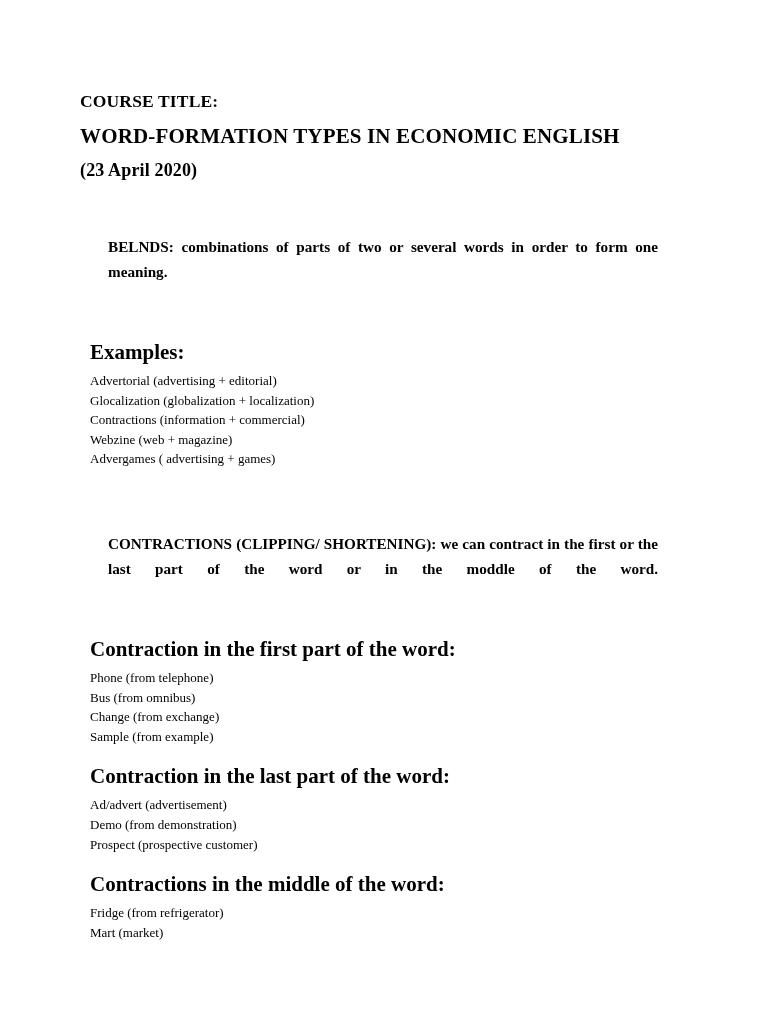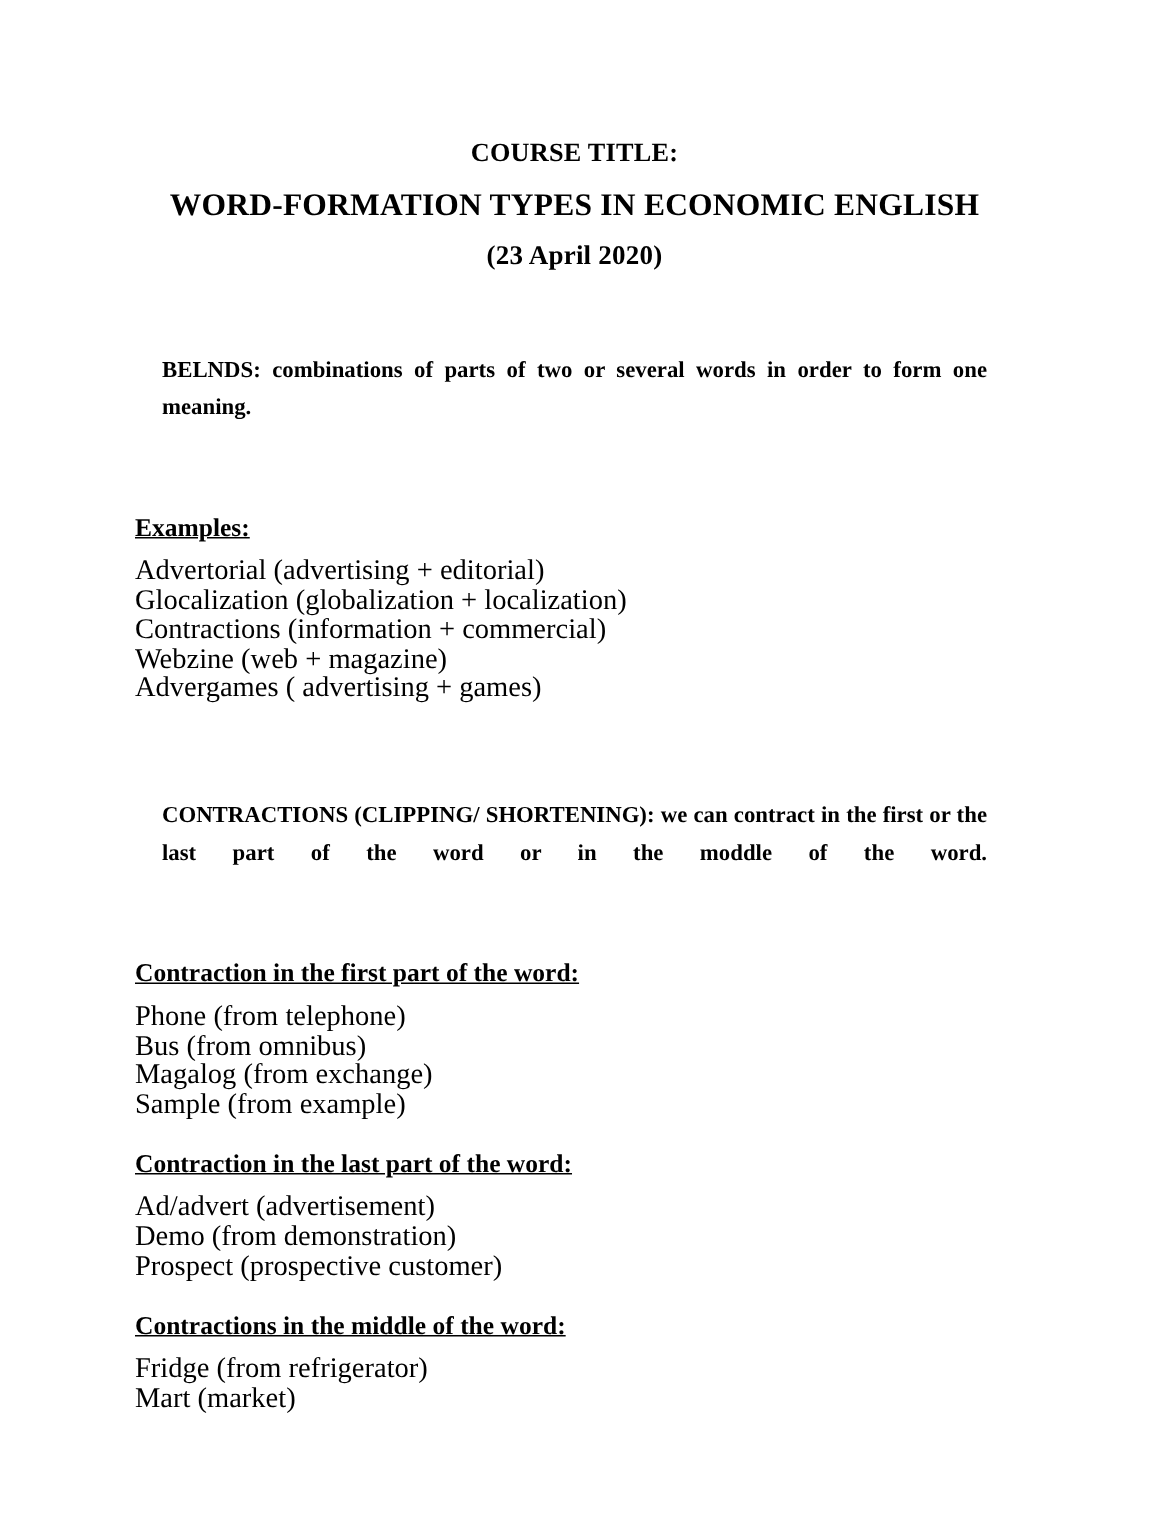--- a/index.html
+++ b/index.html
@@ -21,24 +21,23 @@
     width: 768px;
     height: 1024px;
     background: #ffffff;
     box-sizing: border-box;
     overflow: hidden;
   }
 
   
   .title-block {
     position: absolute;
-    left: 90px;
+    left: 80px;
     top: 84px;
     width: 586px;
-    text-align: center;
   }
   .title-line {
     font-weight: bold;
     font-size: 17.5px;
     line-height: 34.5px;
     letter-spacing: 0.15px;
     white-space: nowrap;
   }
   .title-line.sub {
     font-size: 21px;
@@ -66,29 +65,28 @@
   }
   .lead::after {
     content: "";
     display: inline-block;
     width: 100%;
   }
 
   
   .subhead {
     font-weight: bold;
-    font-size: 17px;
+    font-size: 21px;
     line-height: 22px;
     margin: 0;
-    text-decoration: underline;
   }
 
   
   .list {
-    font-size: 19px;
+    font-size: 13px;
     line-height: 19.6px;
     margin: 0;
     padding: 0;
     list-style: none;
   }
   .list li {
     margin: 0;
     padding: 0;
     white-space: pre;
   }
@@ -135,21 +133,21 @@
     <section>
       <p class="lead">CONTRACTIONS (CLIPPING/ SHORTENING): we can contract in the first or the last part of the word or in the moddle of the word.</p>
 
       <div class="gap-sm"></div>
 
       <p class="subhead">Contraction in the first part of the word:</p>
       <div class="gap-xs"></div>
       <ul class="list">
         <li>Phone (from telephone)</li>
         <li>Bus (from omnibus)</li>
-        <li>Magalog (from exchange)</li>
+        <li>Change (from exchange)</li>
         <li>Sample (from example)</li>
       </ul>
 
       <div class="gap-md"></div>
 
       <p class="subhead">Contraction in the last part of the word:</p>
       <div class="gap-xs"></div>
       <ul class="list">
         <li>Ad/advert (advertisement)</li>
         <li>Demo (from demonstration)</li>

